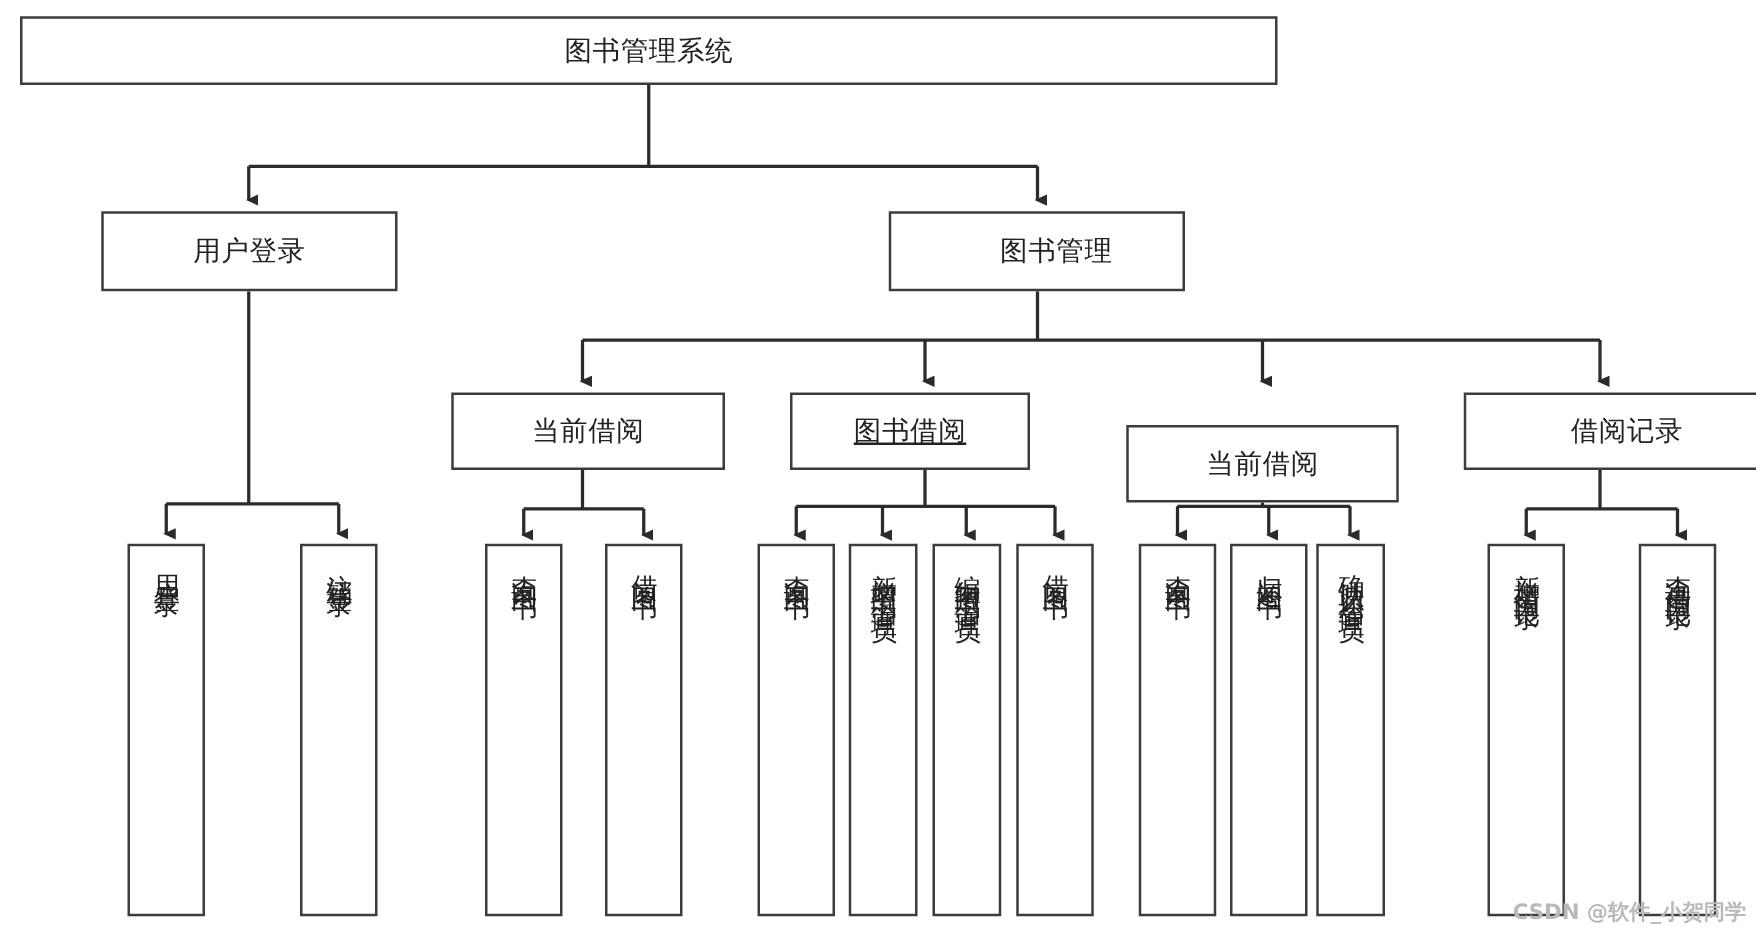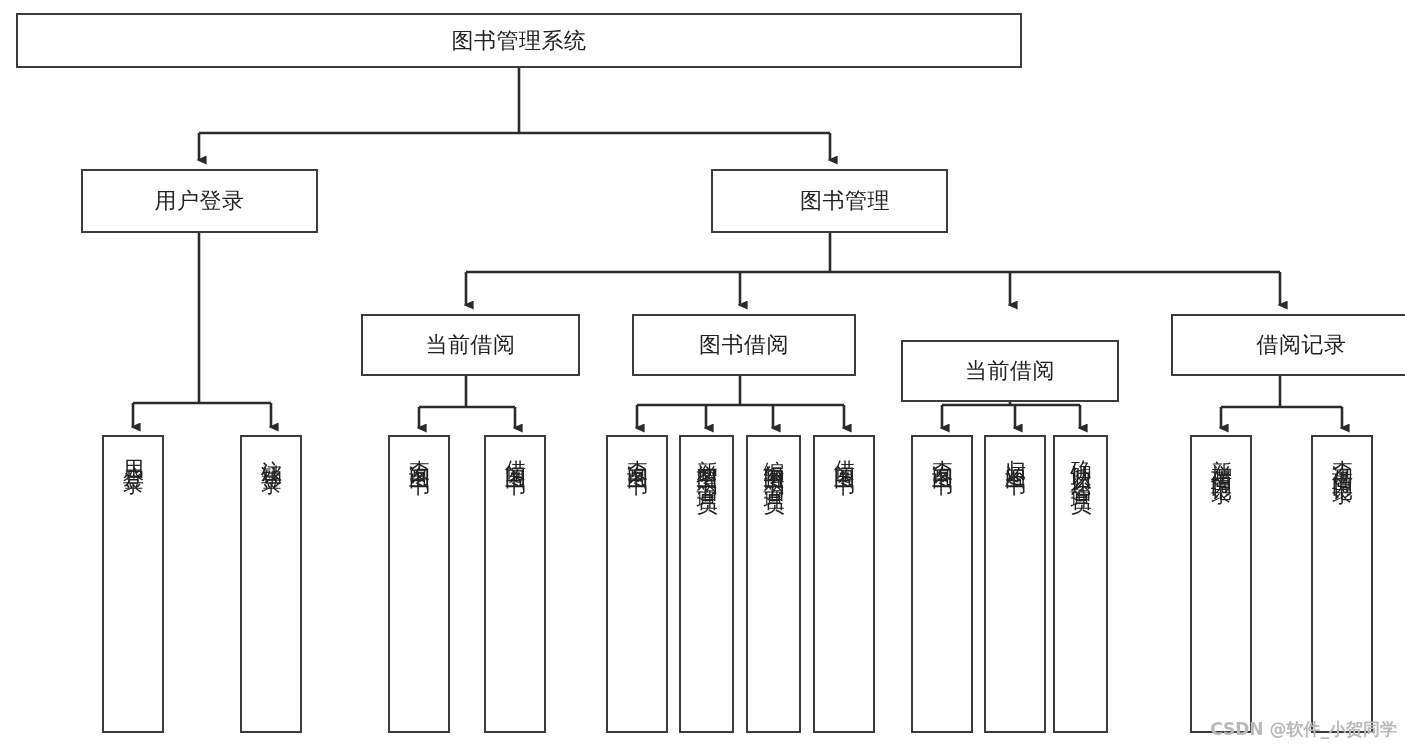--- a/index.html
+++ b/index.html
@@ -126,21 +126,21 @@
   <div class="node horiz" style="left:81px; top:169px; width:237px; height:64px;">
     <span class="htext">用户登录</span>
   </div>
   <div class="node horiz" style="left:711px; top:169px; width:237px; height:64px;padding-left:31px;">
     <span class="htext">图书管理</span>
   </div>
 
   <div class="node horiz" style="left:361px; top:314px; width:219px; height:62px;">
     <span class="htext">当前借阅</span>
   </div>
-  <div class="node horiz" style="left:632px; top:314px; width:224px; height:62px;">
+  <div class="node horiz" style="left:632px; top:314px; width:192px; height:62px;text-decoration:underline;">
     <span class="htext">图书借阅</span>
   </div>
   <div class="node horiz" style="left:901px; top:314px; width:218px; height:62px;margin-top:26px;">
     <span class="htext">当前借阅</span>
   </div>
   <div class="node horiz" style="left:1171px; top:314px; width:261px; height:62px;">
     <span class="htext">借阅记录</span>
   </div>
 
   <div class="node vert" style="left:102px; top:435px; width:62px; height:298px;">

